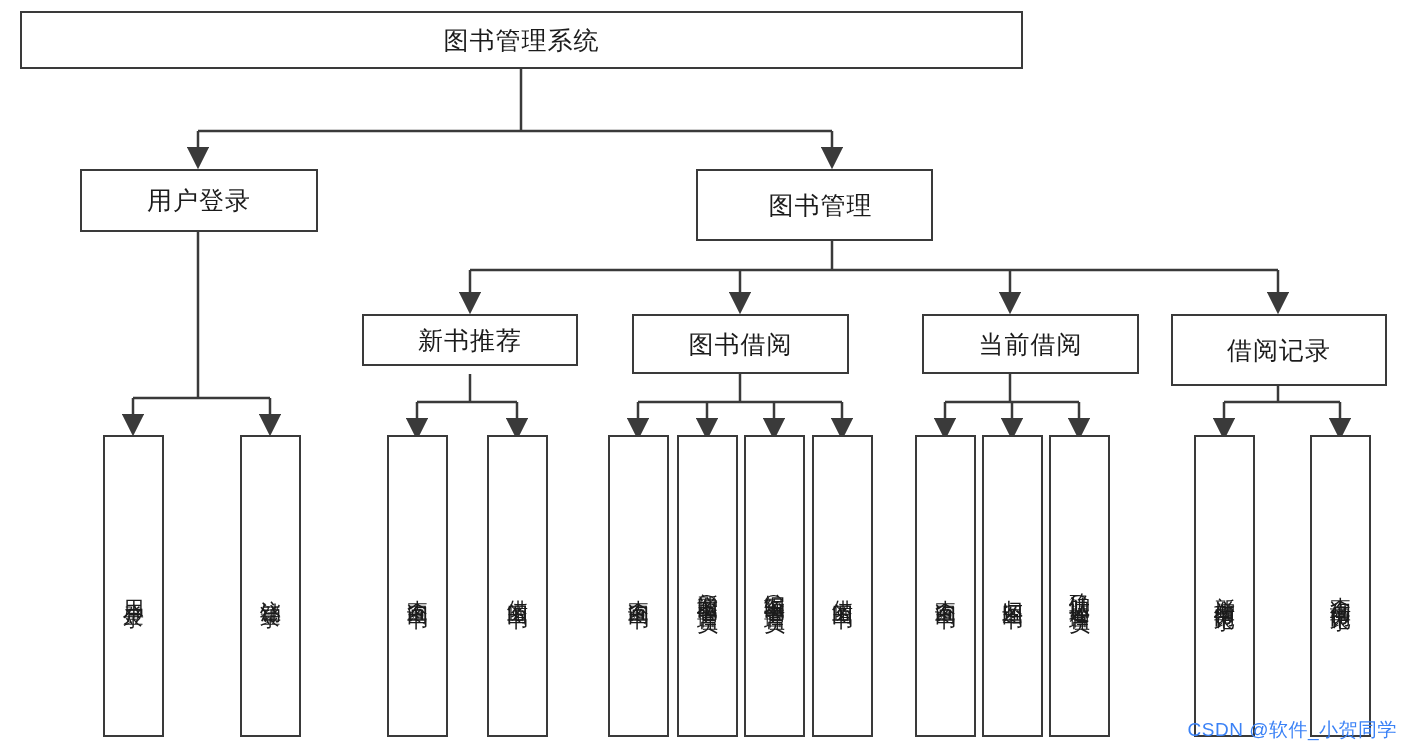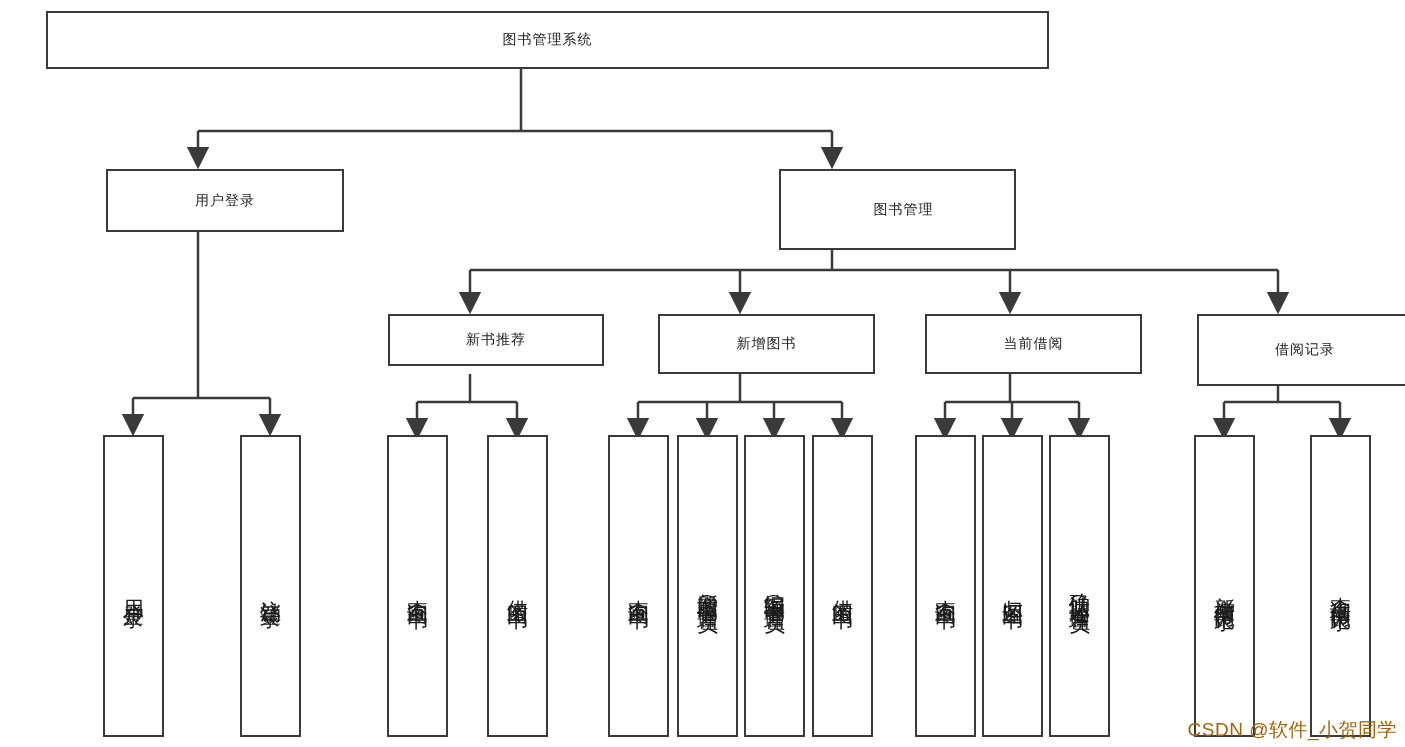--- a/index.html
+++ b/index.html
@@ -30,23 +30,22 @@
     box-sizing: border-box;
     background: #ffffff;
     border: 2.5px solid #3a3a3a;
     display: flex;
     align-items: center;
     justify-content: center;
     color: #1b1b1b;
   }
   .node.h {
     
-    font-size: 14px;
+    font-size: 25px;
     letter-spacing: 1px;
-    margin-left: 26px;
   }
   .node.v {
     
     writing-mode: vertical-rl;
     text-orientation: upright;
     font-size: 21px;
     letter-spacing: 3px;
     padding-top: 6px;
   }
   .node.v > .label {
@@ -56,21 +55,21 @@
     white-space: nowrap;
   }
   .node.h > .label {
     white-space: nowrap;
   }
   #watermark {
     position: absolute;
     right: 8px;
     bottom: 4px;
     font-size: 19px;
-    color: #a16207;
+    color: #3b82f6;
     letter-spacing: 0.5px;
     white-space: nowrap;
   }
 </style>
 </head>
 <body>
 
 <div id="canvas">
 
   <svg class="edges" viewBox="0 0 1405 747" xmlns="http://www.w3.org/2000/svg">
@@ -123,31 +122,31 @@
     </g>
   </svg>
 
   <div class="node h" style="left:20px; top:11px; width:1003px; height:58px;">
     <span class="label">图书管理系统</span>
   </div>
 
   <div class="node h" style="left:80px; top:169px; width:238px; height:63px;">
     <span class="label">用户登录</span>
   </div>
-  <div class="node h" style="left:753px; top:169px; width:237px; height:81px;padding-left:12px;">
+  <div class="node h" style="left:696px; top:169px; width:237px; height:72px;padding-left:12px;">
     <span class="label">图书管理</span>
   </div>
 
   <div class="node h" style="left:362px; top:314px; width:216px; height:52px;">
     <span class="label">新书推荐</span>
   </div>
   <div class="node h" style="left:632px; top:314px; width:217px; height:60px;">
-    <span class="label">新增图书</span>
+    <span class="label">图书借阅</span>
   </div>
-  <div class="node h" style="left:899px; top:314px; width:217px; height:60px;">
+  <div class="node h" style="left:922px; top:314px; width:217px; height:60px;">
     <span class="label">当前借阅</span>
   </div>
   <div class="node h" style="left:1171px; top:314px; width:216px; height:72px;">
     <span class="label">借阅记录</span>
   </div>
 
   <div class="node v" style="left:103px; top:435px; width:61px; height:302px;">
     <span class="label">用户登录</span>
   </div>
   <div class="node v" style="left:240px; top:435px; width:61px; height:302px;">

